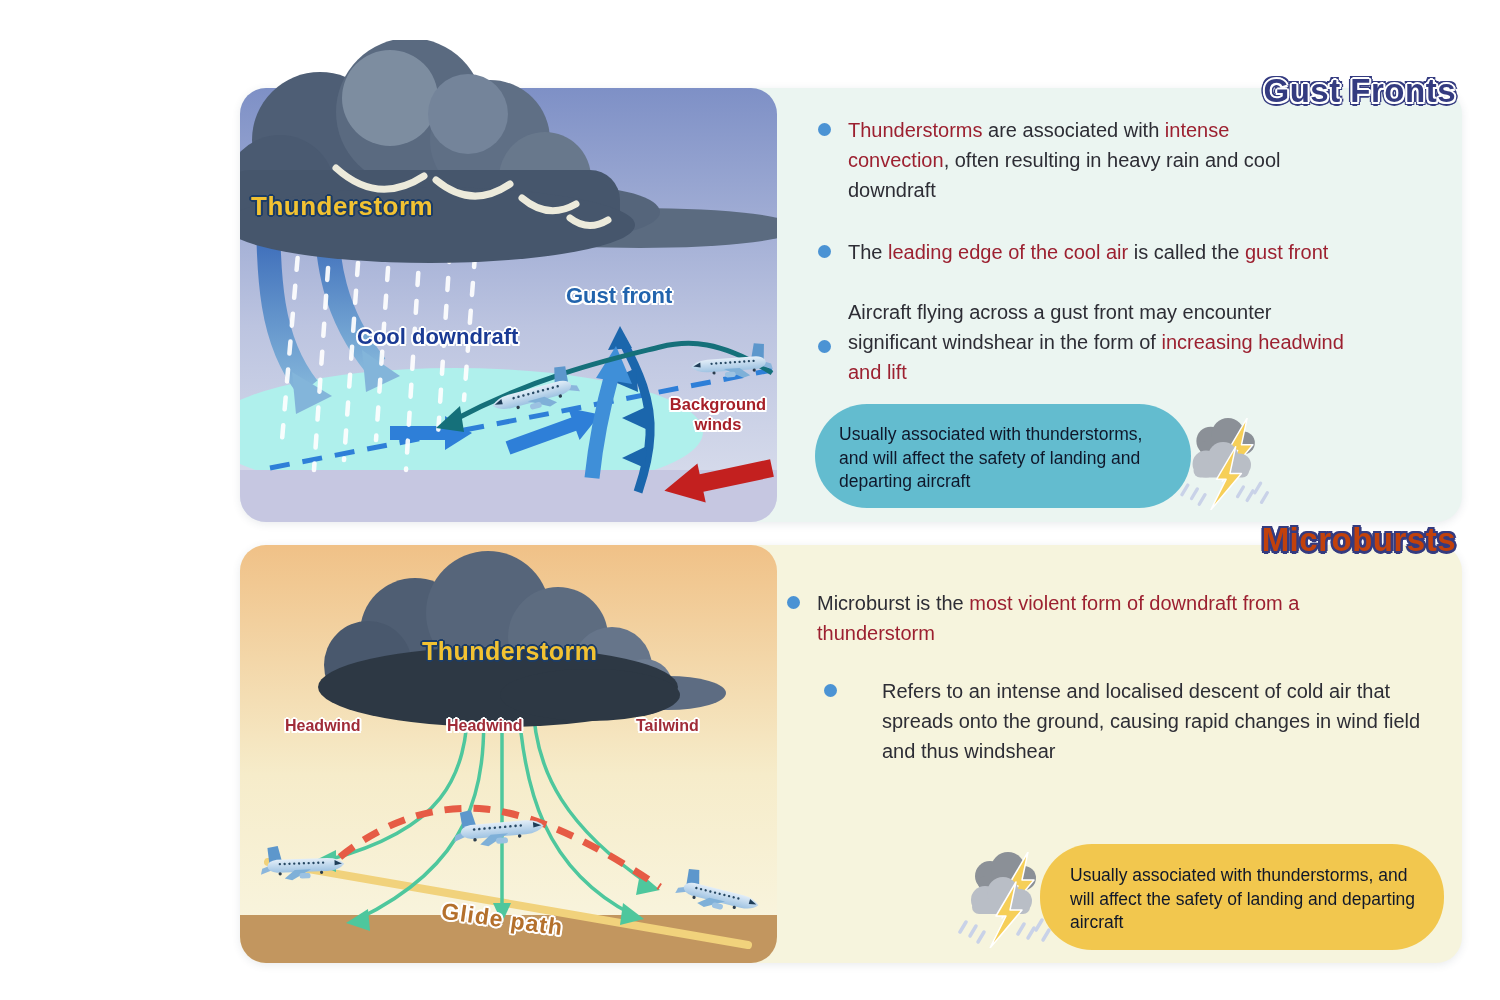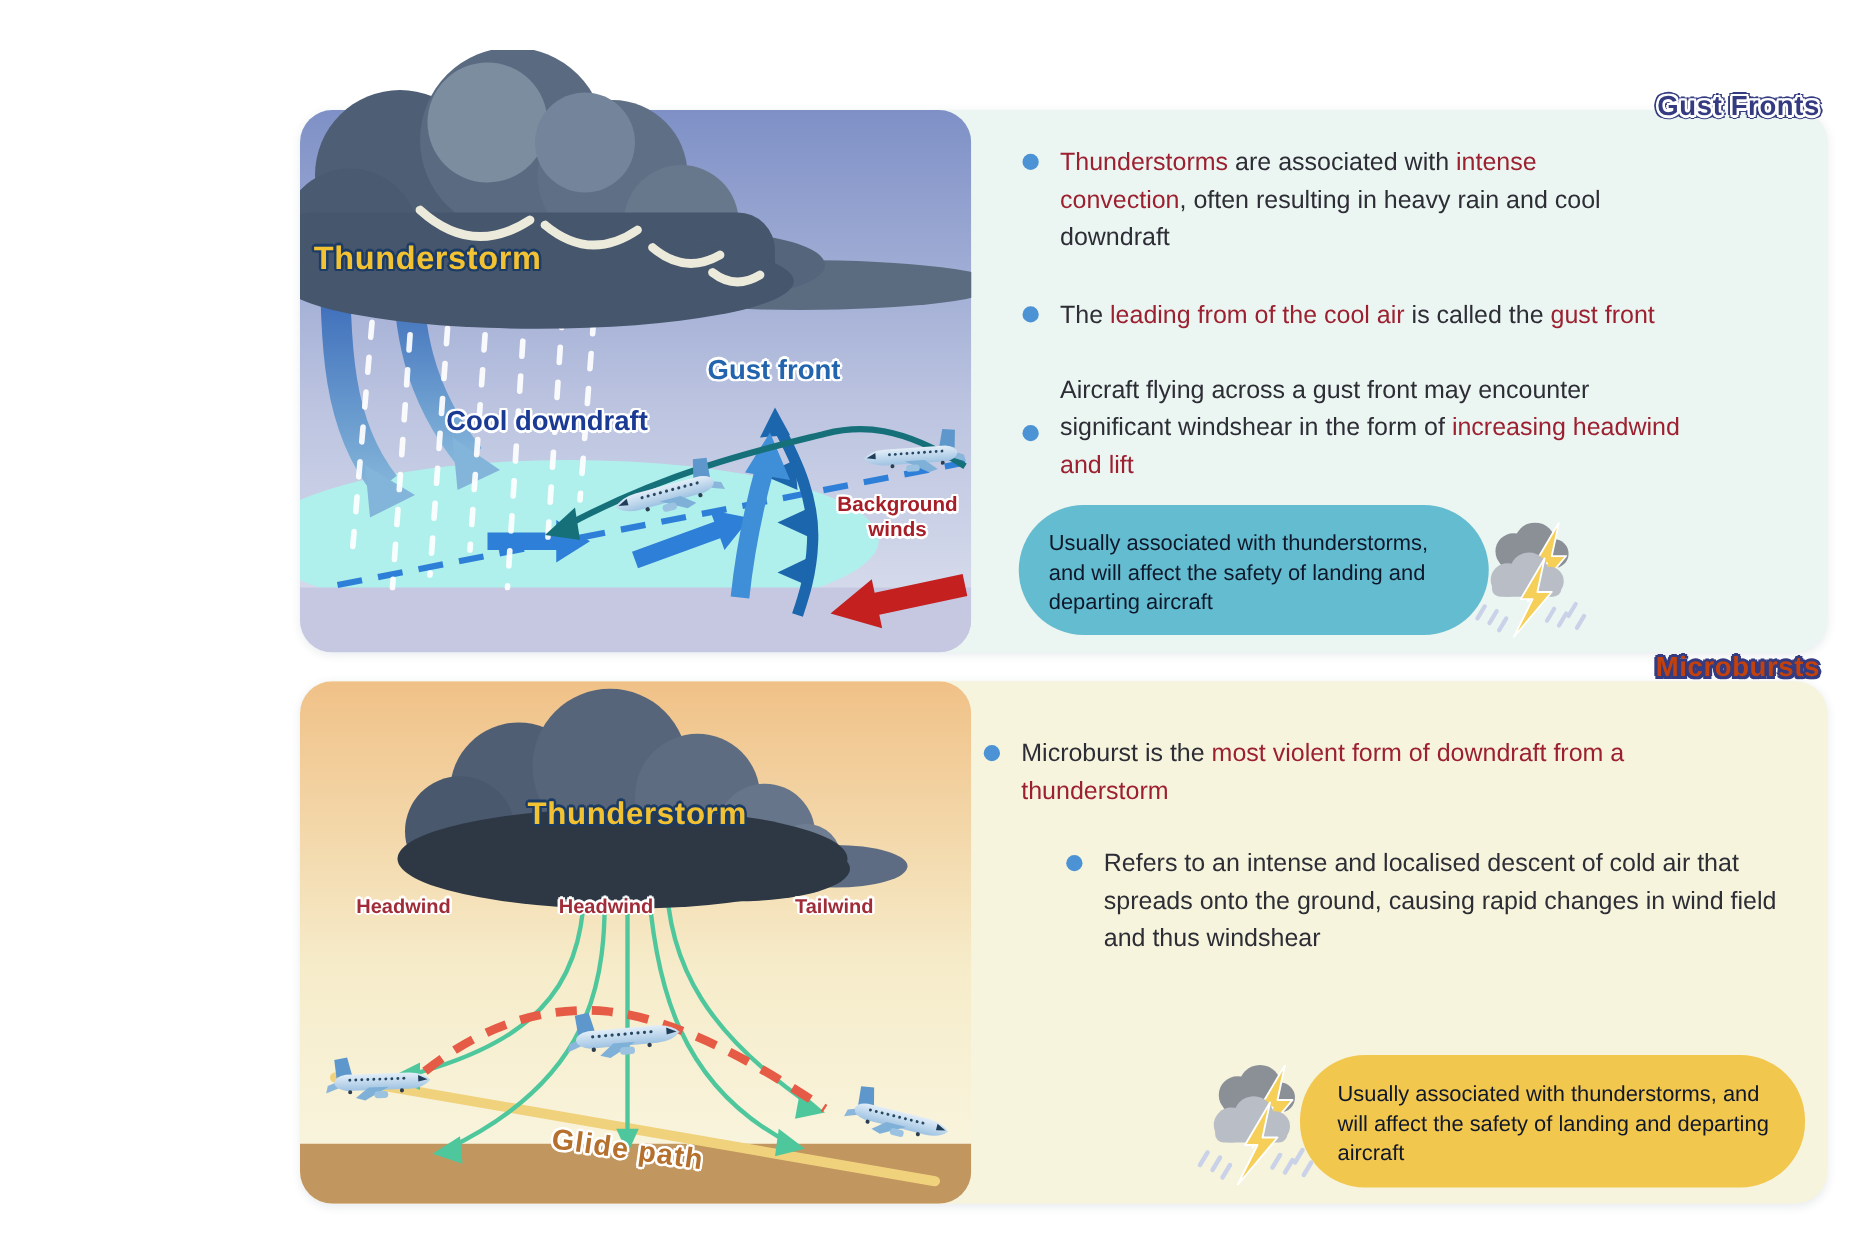--- a/index.html
+++ b/index.html
@@ -15,21 +15,21 @@
   #stage{position:relative;width:1500px;height:1000px;background:#fff;overflow:hidden;}
 
   .panel{position:absolute;border-radius:26px;box-shadow:0 2px 8px rgba(40,60,80,.10);}
   #panel-gust{left:240px;top:88px;width:1222px;height:434px;background:var(--panel_gust_bg);}
   #panel-micro{left:240px;top:545px;width:1222px;height:418px;background:var(--panel_micro_bg);}
 
   svg.diagram{position:absolute;display:block;}
   #svg-gust{left:240px;top:40px;width:537px;height:482px;}
   #svg-micro{left:240px;top:545px;width:537px;height:418px;}
 
-  .big-title{position:absolute;font-size:22px;font-weight:bold;letter-spacing:.5px;text-align:right;}
+  .big-title{position:absolute;font-size:33px;font-weight:bold;letter-spacing:.5px;text-align:right;}
   #title-gust{left:1252px;top:72px;width:204px;color:var(--title_navy);
     text-shadow:-2px 0 #fff,2px 0 #fff,0 -2px #fff,0 2px #fff,-1.5px -1.5px #fff,1.5px -1.5px #fff,-1.5px 1.5px #fff,1.5px 1.5px #fff,
       -3.5px 0 var(--title_navy),3.5px 0 var(--title_navy),0 -3.5px var(--title_navy),0 3.5px var(--title_navy),
       -2.6px -2.6px var(--title_navy),2.6px -2.6px var(--title_navy),-2.6px 2.6px var(--title_navy),2.6px 2.6px var(--title_navy);}
   #title-micro{left:1248px;top:521px;width:208px;color:#c2410c;
     text-shadow:-2.5px 0 var(--title_navy),2.5px 0 var(--title_navy),0 -2.5px var(--title_navy),0 2.5px var(--title_navy),
       -1.8px -1.8px var(--title_navy),1.8px -1.8px var(--title_navy),-1.8px 1.8px var(--title_navy),1.8px 1.8px var(--title_navy);}
 
   #side-note{position:absolute;left:84px;top:108px;width:160px;text-align:center;
     font-size:20px;font-weight:bold;line-height:24px;color:#fbeadb;
@@ -55,21 +55,21 @@
 
   .bullet{position:absolute;display:flex;align-items:flex-start;}
   .dot{flex:0 0 13px;width:13px;height:13px;border-radius:50%;background:var(--bullet_blue);margin-top:8px;margin-right:17px;}
   .btext{font-size:20px;line-height:30px;color:var(--text_dark);}
   .seg-red{color:var(--accent_red);}
   .seg-dark{color:var(--text_dark);}
   #gb1{left:818px;top:115px;} #gb1 .btext{width:486px;}
   #gb2{left:818px;top:237px;} #gb2 .btext{width:610px;}
   #gb3{left:818px;top:297px;align-items:center;} #gb3 .btext{width:500px;}
   #mb1{left:787px;top:588px;} #mb1 .btext{width:560px;}
-  #mb2{left:853px;top:676px;} #mb2 .btext{width:566px;}
+  #mb2{left:824px;top:676px;gap:28px;} #mb2 .btext{width:566px;}
 
   .callout{position:absolute;border-radius:52px;color:#0f172a;font-size:17.5px;line-height:23.5px;font-weight:500;}
   #callout-gust{left:815px;top:404px;width:376px;height:104px;background:var(--callout_teal);padding:19px 22px 0 24px;}
   #callout-micro{left:1040px;top:844px;width:404px;height:106px;background:var(--callout_yellow);padding:20px 24px 0 30px;}
   .storm-icon{position:absolute;}
   #storm-gust{left:1180px;top:418px;width:96px;height:92px;}
   #storm-micro{left:958px;top:852px;width:100px;height:96px;}
 </style>
 </head>
 <body>
@@ -290,21 +290,21 @@
   <div id="lbl-downdraft" class="lbl wind-lbl halo-white">Headwind</div>
   <div id="lbl-tailwind" class="lbl wind-lbl halo-white">Tailwind</div>
   <div id="lbl-glide" class="lbl halo-white">Glide path</div>
 
   <div id="gb1" class="bullet">
     <span class="dot"></span>
     <p class="btext"><span class="seg-red">Thunderstorms</span><span class="seg-dark"> are associated with </span><span class="seg-red">intense convection</span><span class="seg-dark">, often resulting in heavy rain and cool downdraft</span></p>
   </div>
   <div id="gb2" class="bullet">
     <span class="dot"></span>
-    <p class="btext"><span class="seg-dark">The </span><span class="seg-red">leading from of the cool air</span><span class="seg-dark"> is called the </span><span class="seg-red">gust front</span></p>
+    <p class="btext"><span class="seg-dark">The </span><span class="seg-red">leading edge of the cool air</span><span class="seg-dark"> is called the </span><span class="seg-red">gust front</span></p>
   </div>
   <div id="gb3" class="bullet">
     <span class="dot"></span>
     <p class="btext"><span class="seg-dark">Aircraft flying across a gust front may encounter significant windshear in the form of </span><span class="seg-red">increasing headwind and lift</span></p>
   </div>
 
   <div id="mb1" class="bullet">
     <span class="dot"></span>
     <p class="btext"><span class="seg-dark">Microburst is the </span><span class="seg-red">most violent form of downdraft from a thunderstorm</span></p>
   </div>

